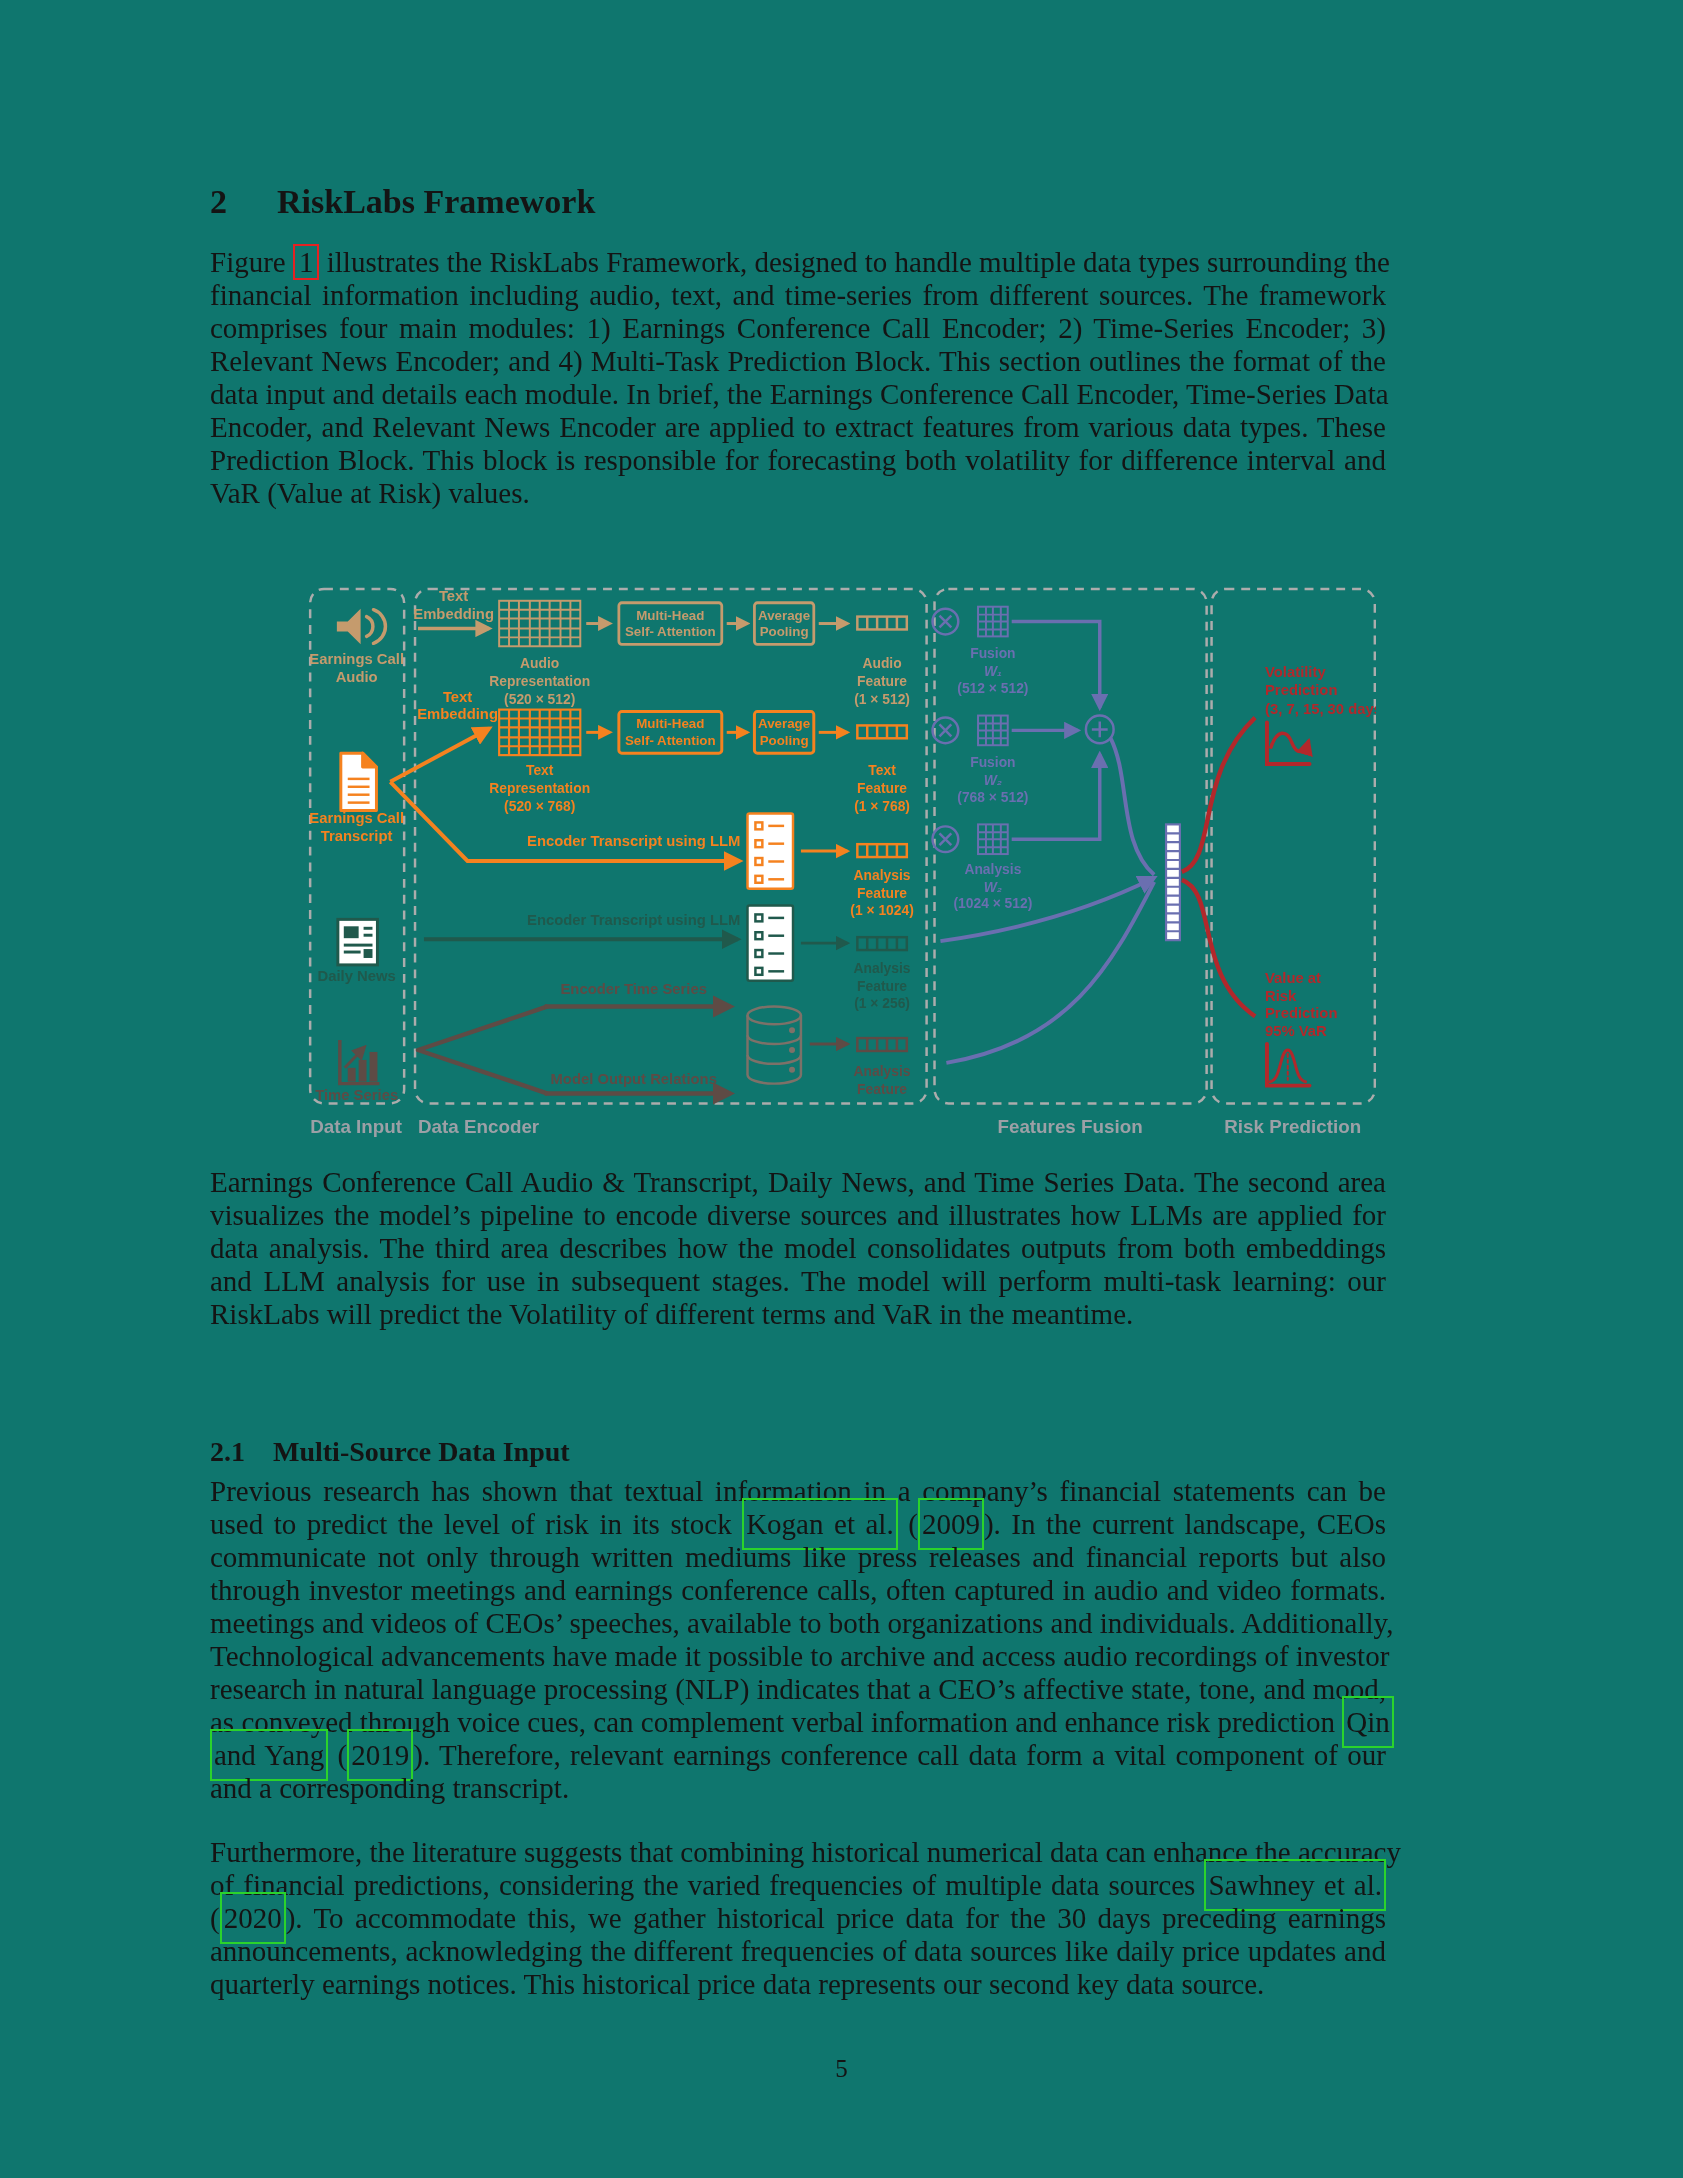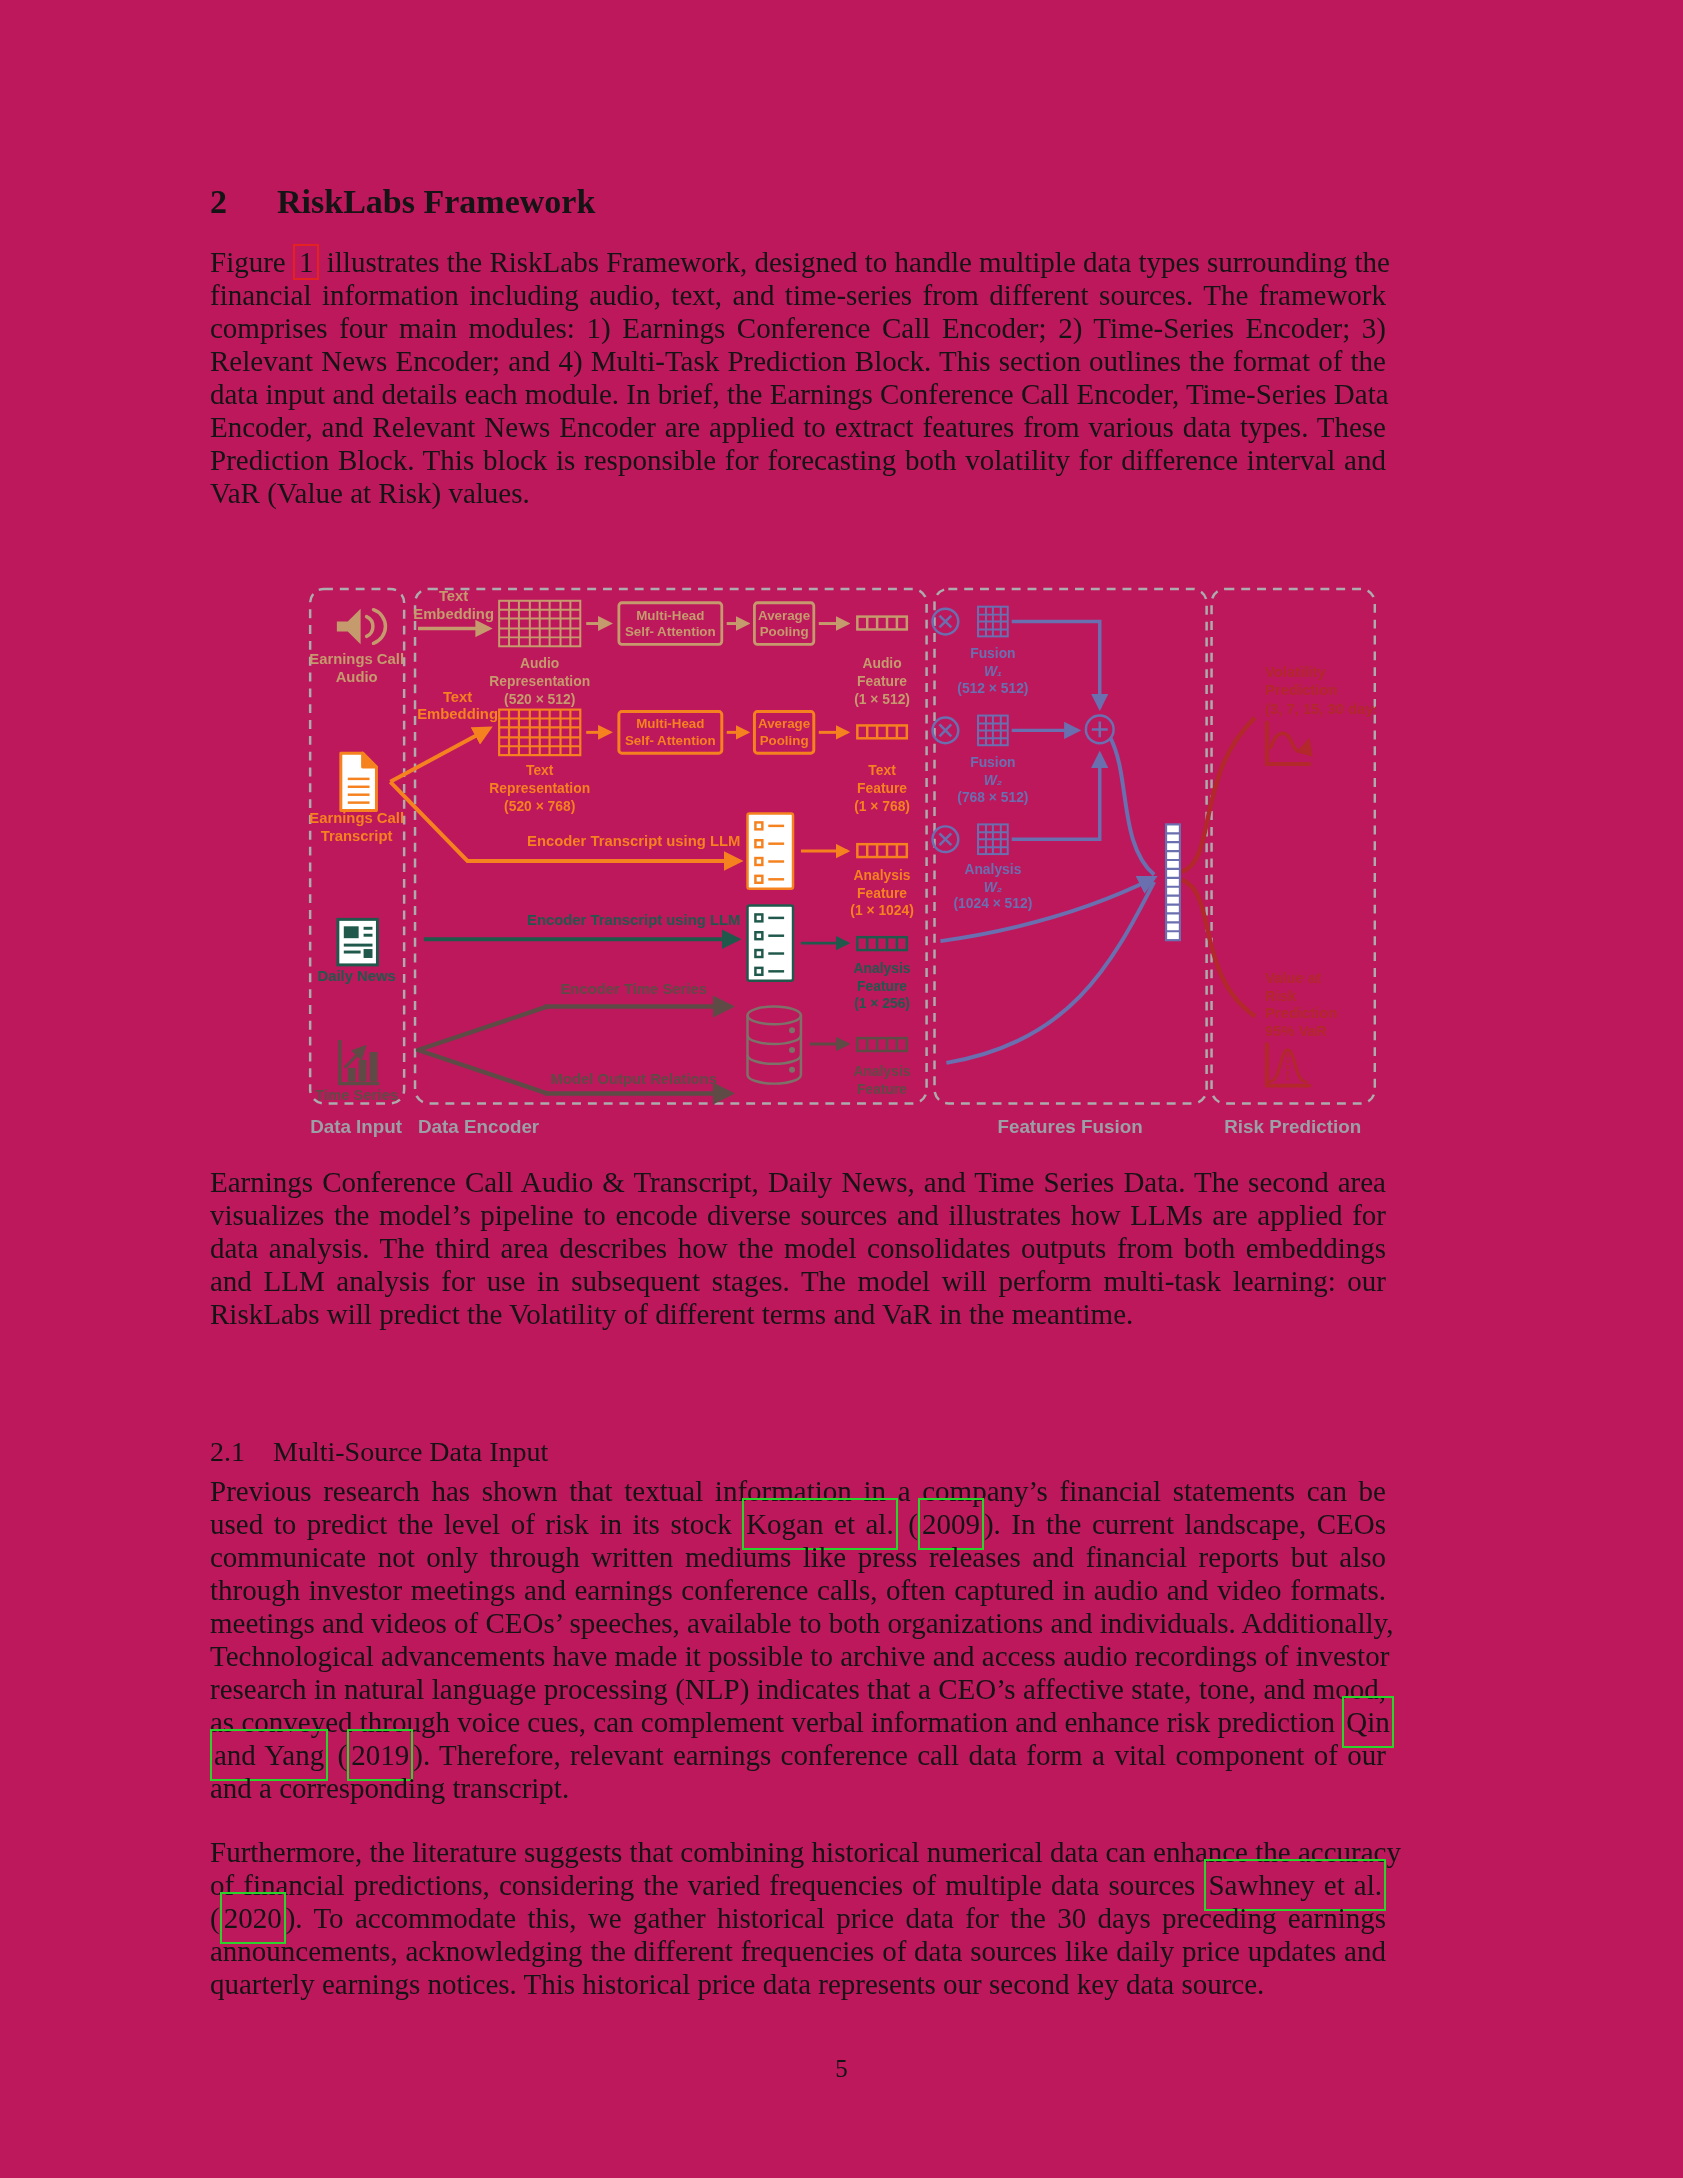--- a/index.html
+++ b/index.html
@@ -1,20 +1,20 @@
 <!DOCTYPE html>
 <html><head>
 <meta charset="utf-8">
 <style>
   html,body{margin:0;padding:0;background:#ffffff;}
-  .page{position:relative;width:1683px;height:2178px;background:#be185d;
+  .page{position:relative;width:1683px;height:2178px;background:#0f766e;
         font-family:"Liberation Serif",serif;color:#141414;overflow:hidden;}
   .h1{position:absolute;left:210px;top:183px;font-size:34px;font-weight:bold;white-space:nowrap;}
   .h1 .hnum{display:inline-block;min-width:67px;}
-  .h2{position:absolute;left:210px;top:1436px;font-size:28px;font-weight:normal;white-space:nowrap;}
+  .h2{position:absolute;left:210px;top:1436px;font-size:28px;font-weight:bold;white-space:nowrap;}
   .h2 .hnum{display:inline-block;min-width:63px;}
   .textblock{position:absolute;left:210px;width:1176px;}
   .tline{font-size:29px;line-height:33px;height:33px;white-space:nowrap;
          text-align:justify;text-align-last:justify;text-justify:inter-word;}
   .tline.tlast{text-align-last:left;}
   .cite-green{border:2px solid #2BD32B;padding:8px 2px;}
   .cite-red{border:2px solid #E52222;padding:0 4px;}
   .pagenum{position:absolute;left:0;top:2055px;width:1683px;text-align:center;font-size:25px;}
   
   .figwrap{position:absolute;left:307px;top:579px;width:1069px;height:564px;}

